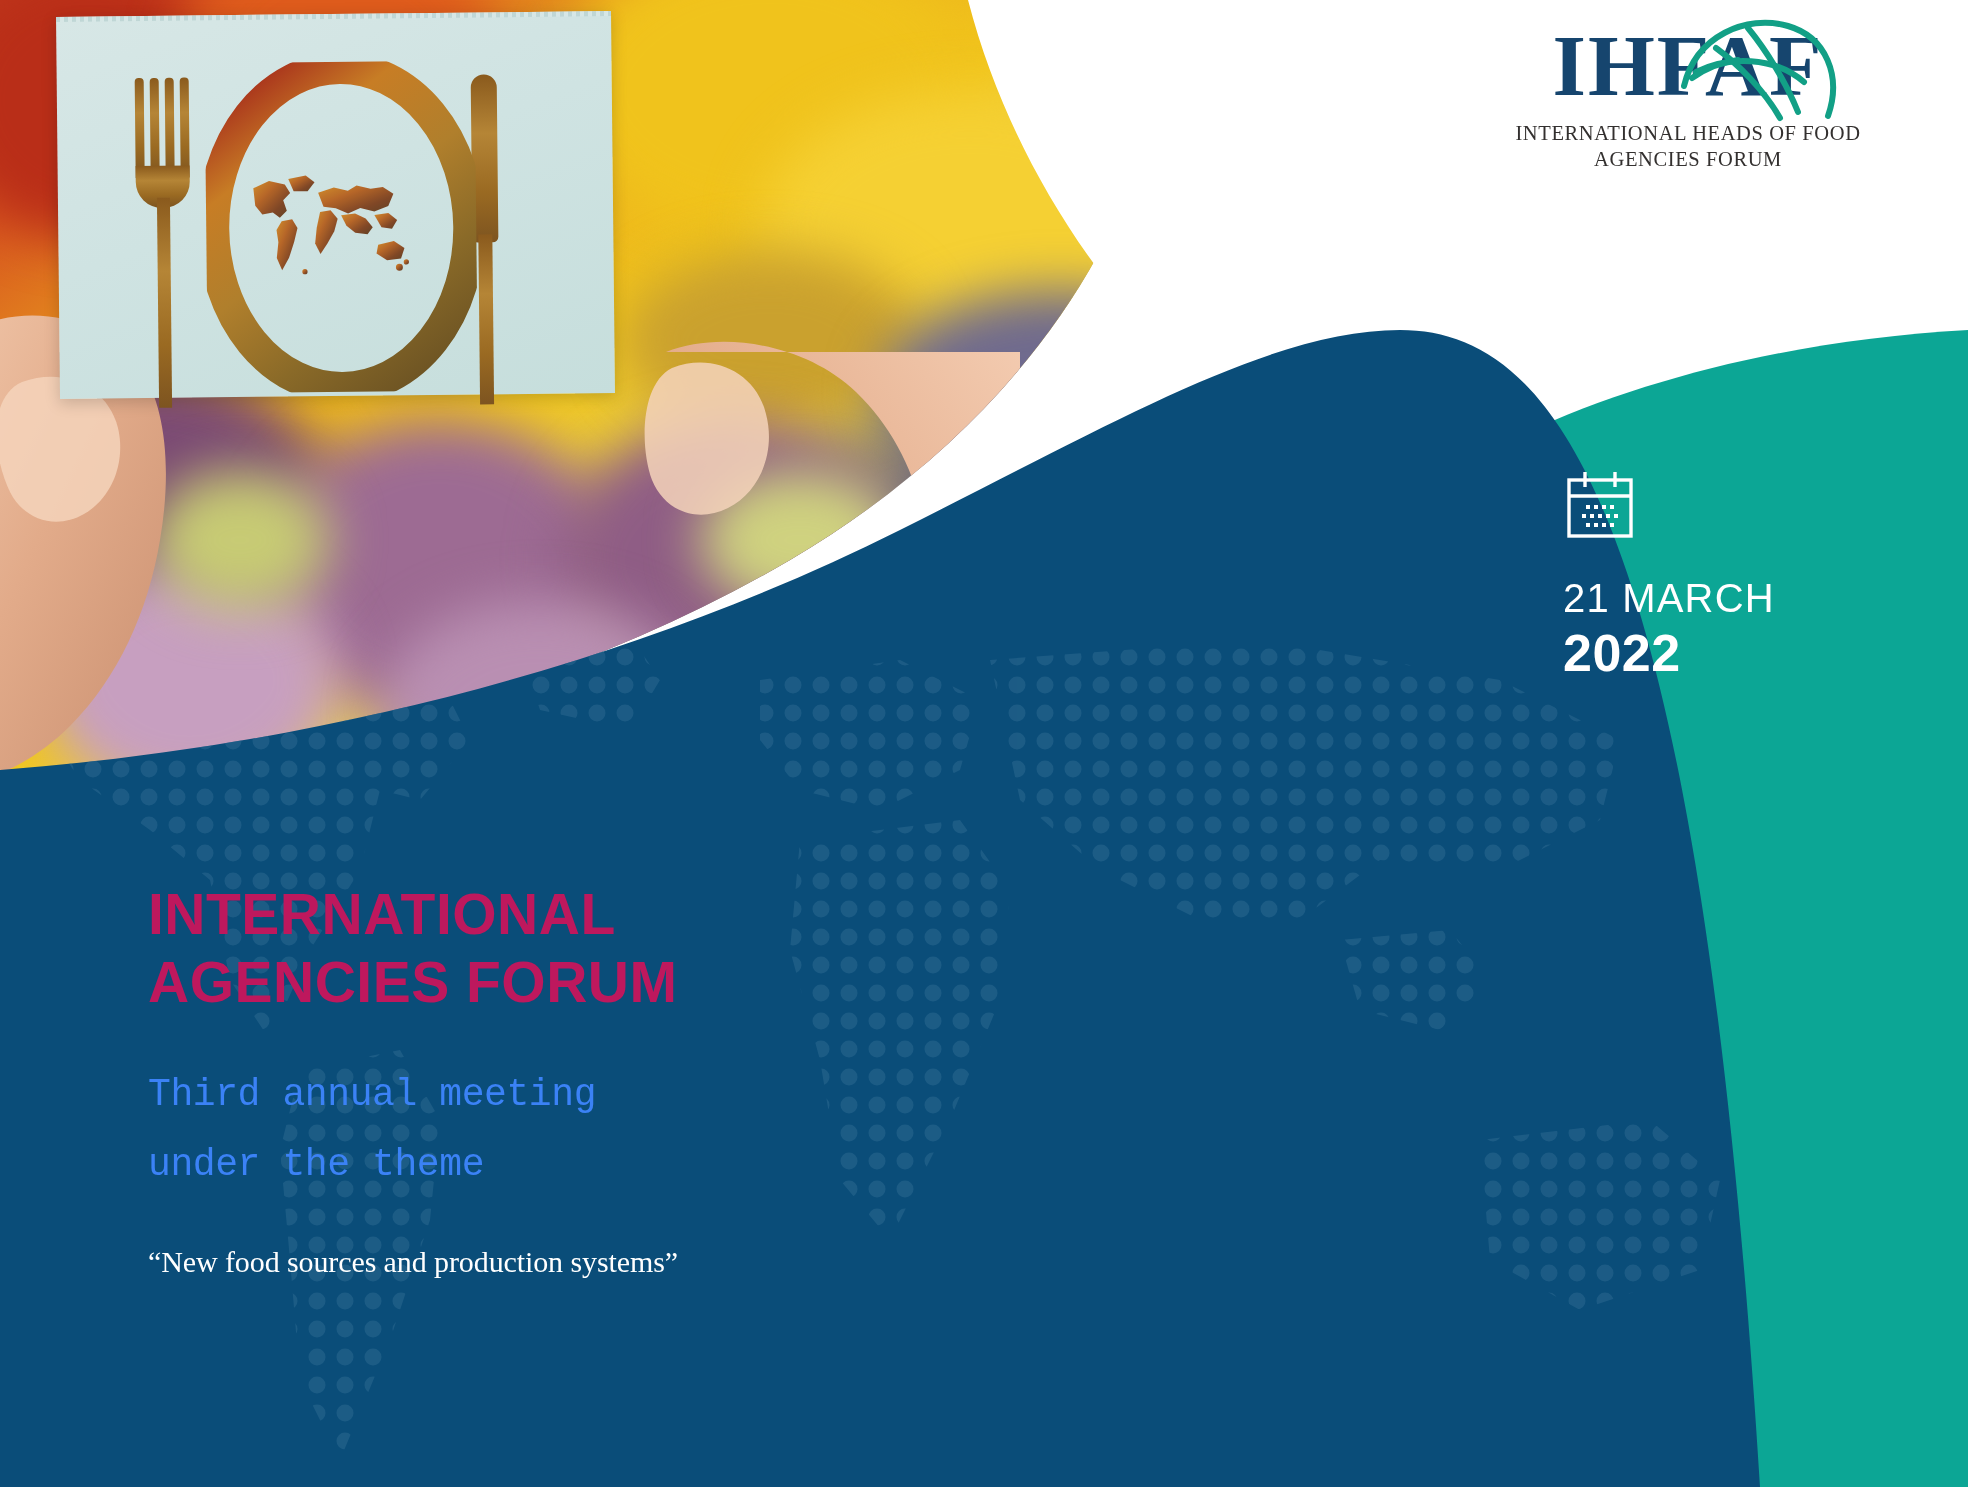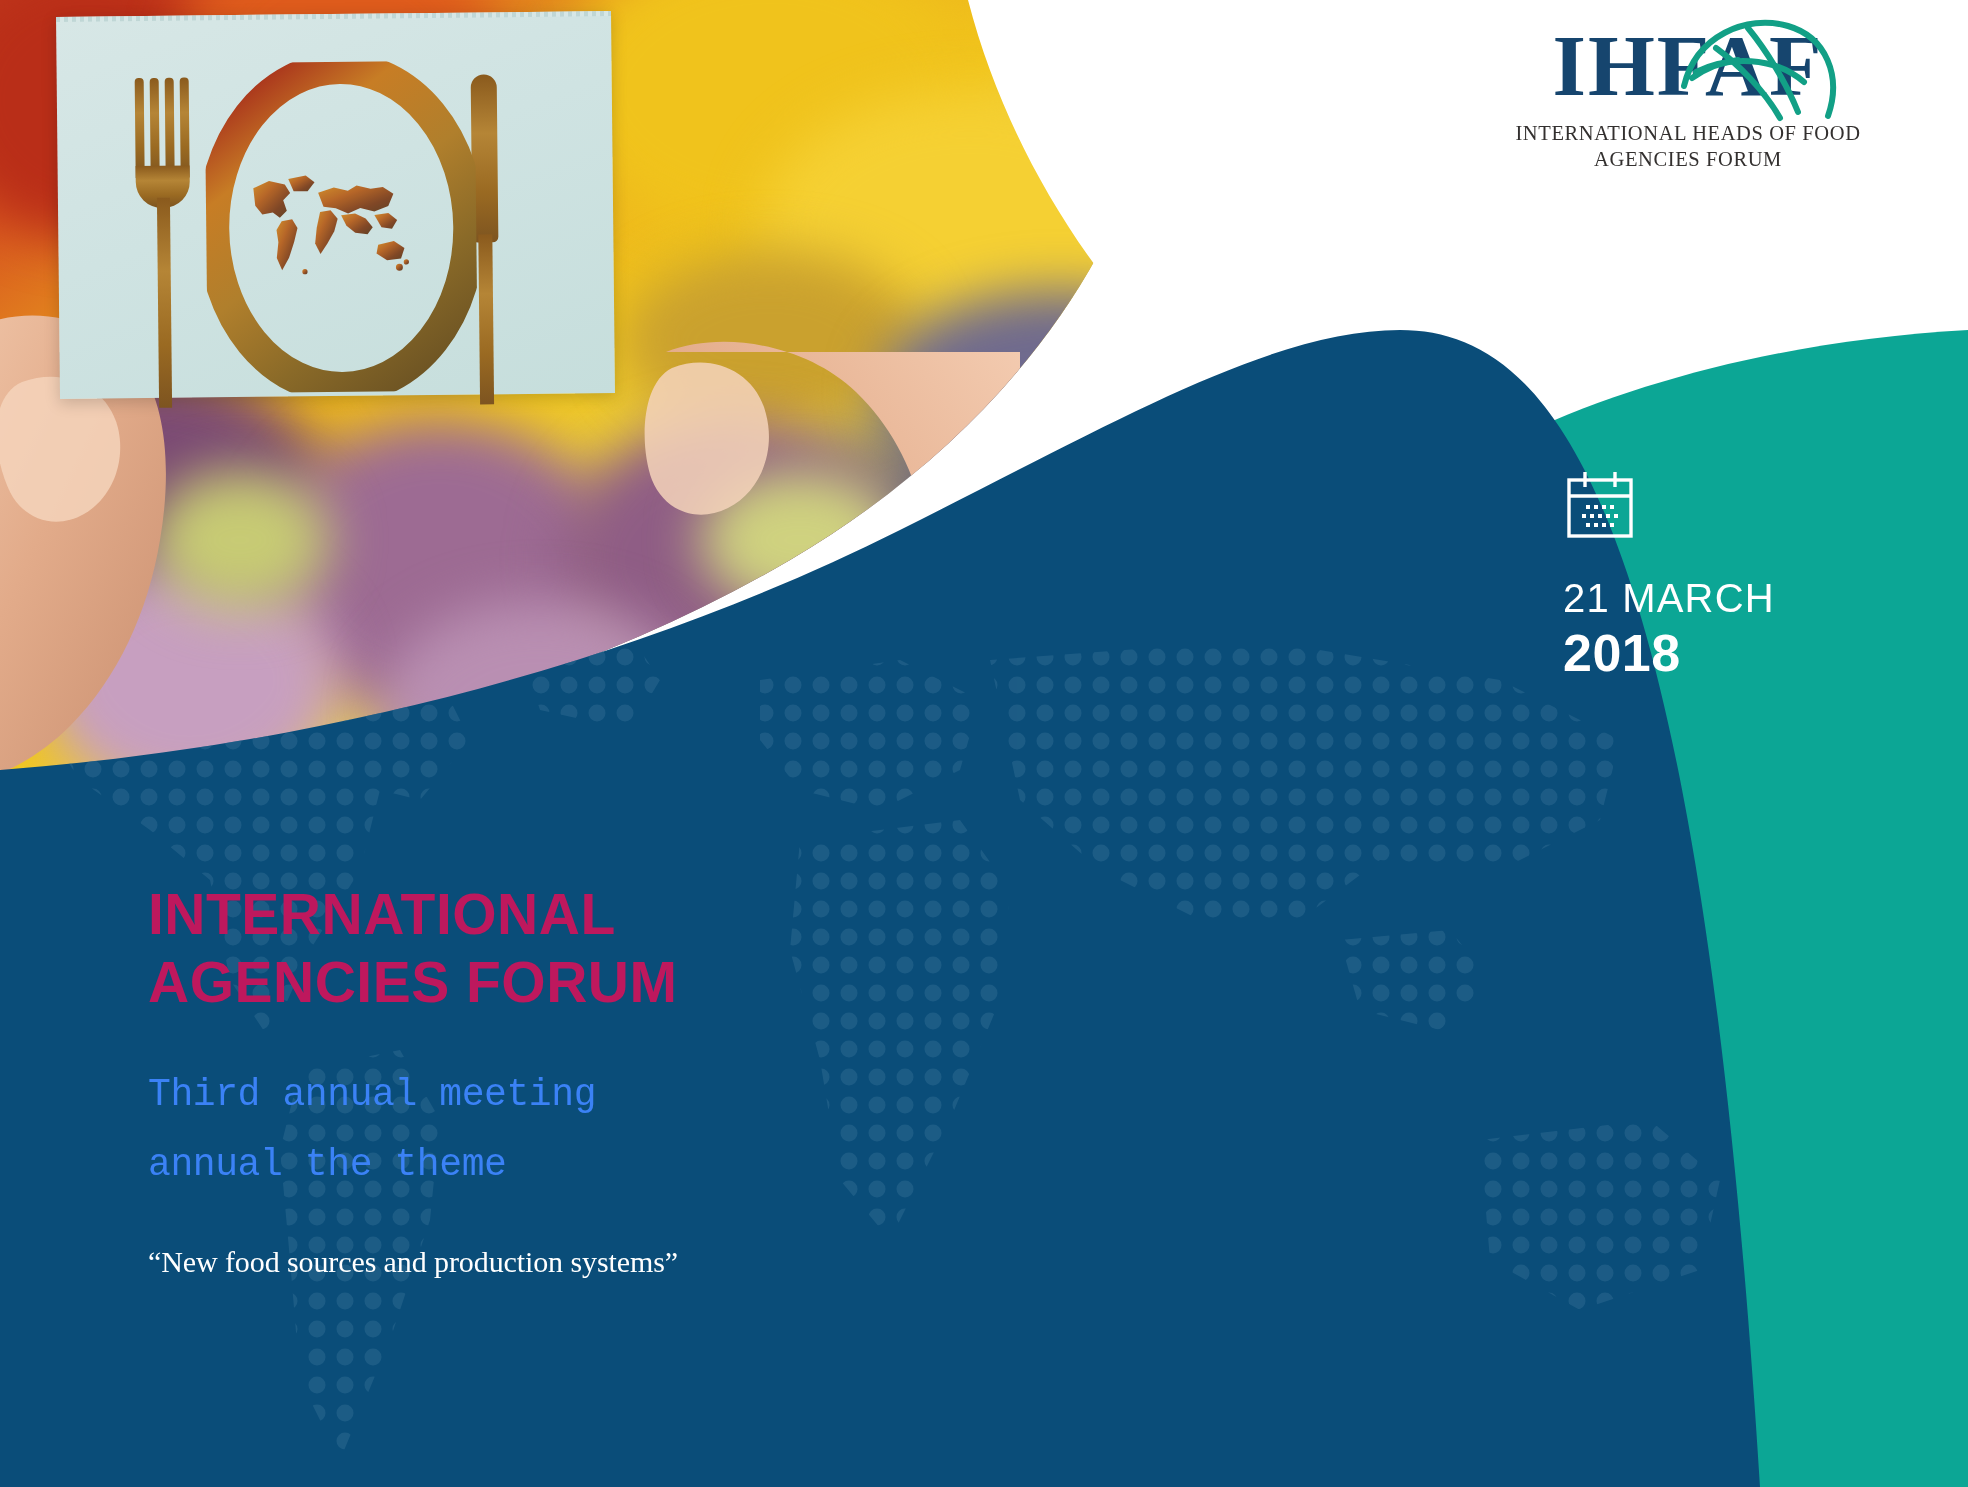--- a/index.html
+++ b/index.html
@@ -242,26 +242,26 @@
         <rect x="35" y="44" width="4" height="4"></rect>
           <rect x="43" y="44" width="4" height="4"></rect>
         <rect x="51" y="44" width="4" height="4"></rect>
         <rect x="23" y="53" width="4" height="4"></rect>
           <rect x="31" y="53" width="4" height="4"></rect>
         <rect x="39" y="53" width="4" height="4"></rect>
           <rect x="47" y="53" width="4" height="4"></rect>
       </g>
     </svg>
     <div class="date-line1">21 MARCH</div>
-    <div class="date-line2">2018</div>
+    <div class="date-line2">2022</div>
   </div>
 
   <div class="titleblock">
     <div class="main-title">INTERNATIONAL</div>
     <div class="main-title">AGENCIES FORUM</div>
 
     <div class="sub-title">Third annual meeting</div>
-    <div class="sub-title" style="margin-top:0;">annual the theme</div>
+    <div class="sub-title" style="margin-top:0;">under the theme</div>
 
     <div class="theme-quote">“New food sources and production systems”</div>
   </div>
 
 </div>
 
 </body></html>

